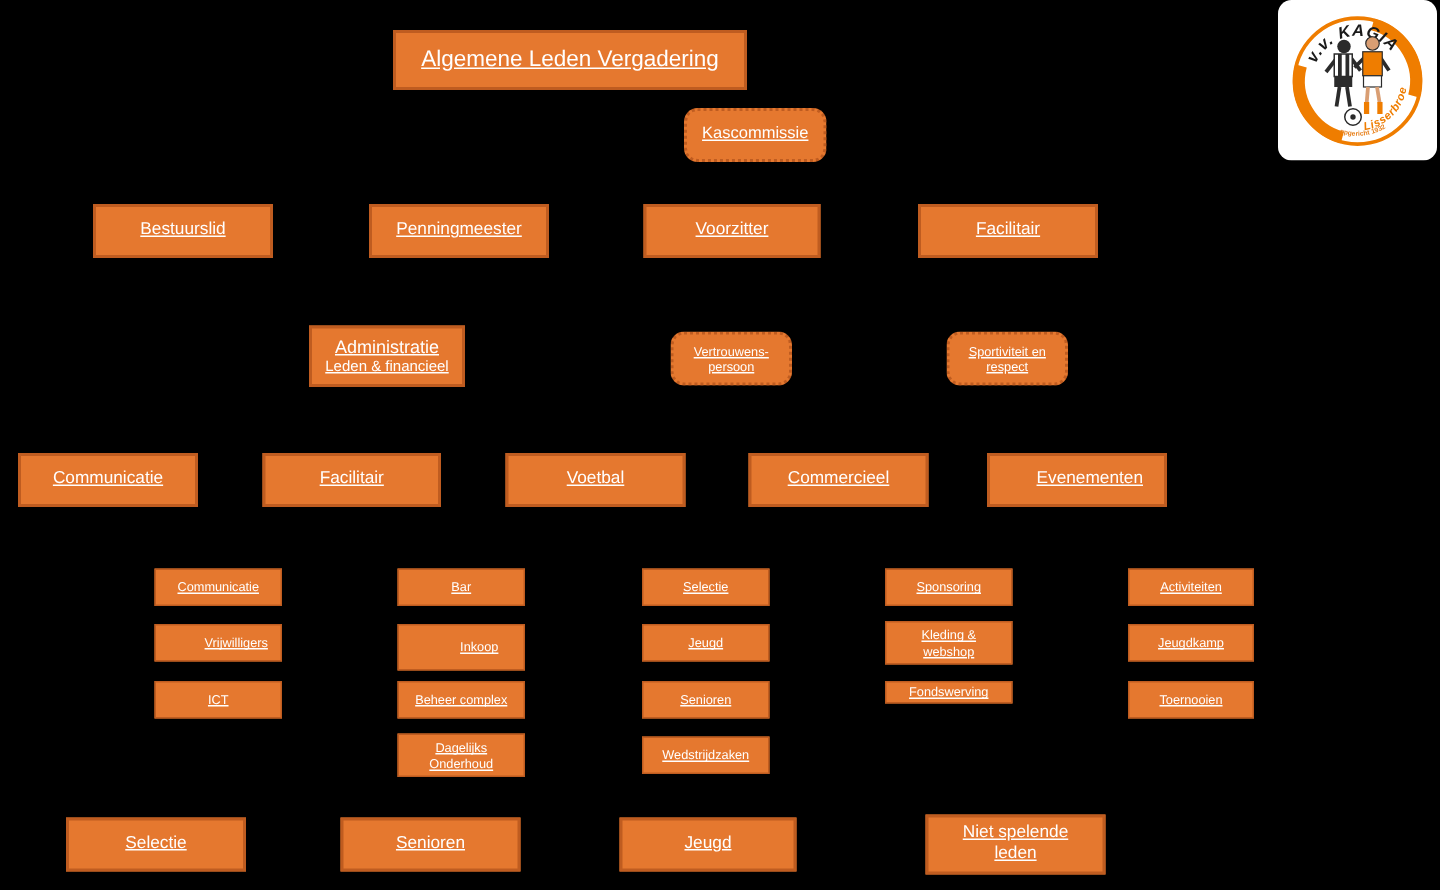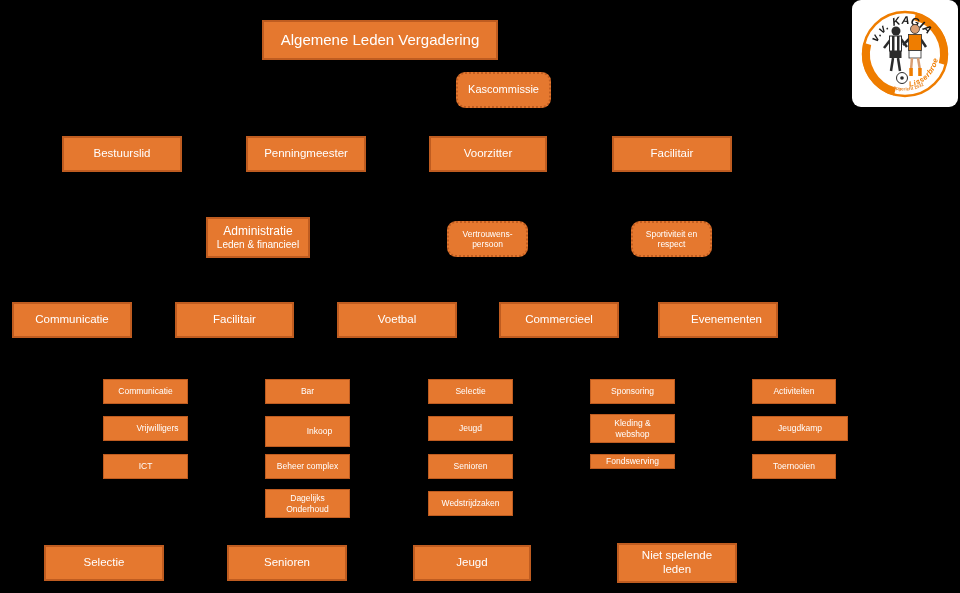--- a/index.html
+++ b/index.html
@@ -8,20 +8,21 @@
     overflow:hidden;font-family:"Liberation Sans",sans-serif;
   }
   .node{
     position:absolute;box-sizing:border-box;
     background:var(--box-fill,#e5782f);
     border:2px solid var(--box-border,#c05c20);
     color:var(--text-color,#fff);
     display:flex;flex-direction:column;align-items:center;justify-content:center;
     text-align:right;line-height:1.2;
     box-shadow:2px 2px 3px rgba(0,0,0,.6);
+    text-decoration:underline;
   }
   .node.rounded{border-radius:9px;border-style:dotted;}
   .node.thin{border-width:1px;}
   .node .l2{display:block;}
   #logo{position:absolute;}
 </style>
 </head>
 <body>
 
 <div id="stage">
@@ -135,21 +136,21 @@
       <span class="l2">webshop</span>
     </div>
       <div class="node thin" style="left: 590px; top: 454px; width: 85px; height: 15px; font-size: 8.5px;">
       <span class="l1">Fondswerving</span>
 
     </div>
       <div class="node thin" style="left: 752px; top: 379px; width: 84px; height: 25px; font-size: 8.5px;">
       <span class="l1">Activiteiten</span>
 
     </div>
-      <div class="node thin" style="left: 752px; top: 416px; width: 96px; height: 25px; font-size: 8.5px;">
+      <div class="node thin" style="left: 752px; top: 416px; width: 84px; height: 25px; font-size: 8.5px;">
       <span class="l1">Jeugdkamp</span>
 
     </div>
       <div class="node thin" style="left: 752px; top: 454px; width: 84px; height: 25px; font-size: 8.5px;">
       <span class="l1">Toernooien</span>
 
     </div>
       <div class="node" style="left: 44px; top: 545px; width: 120px; height: 36px; font-size: 11.5px;">
       <span class="l1">Selectie</span>
 

